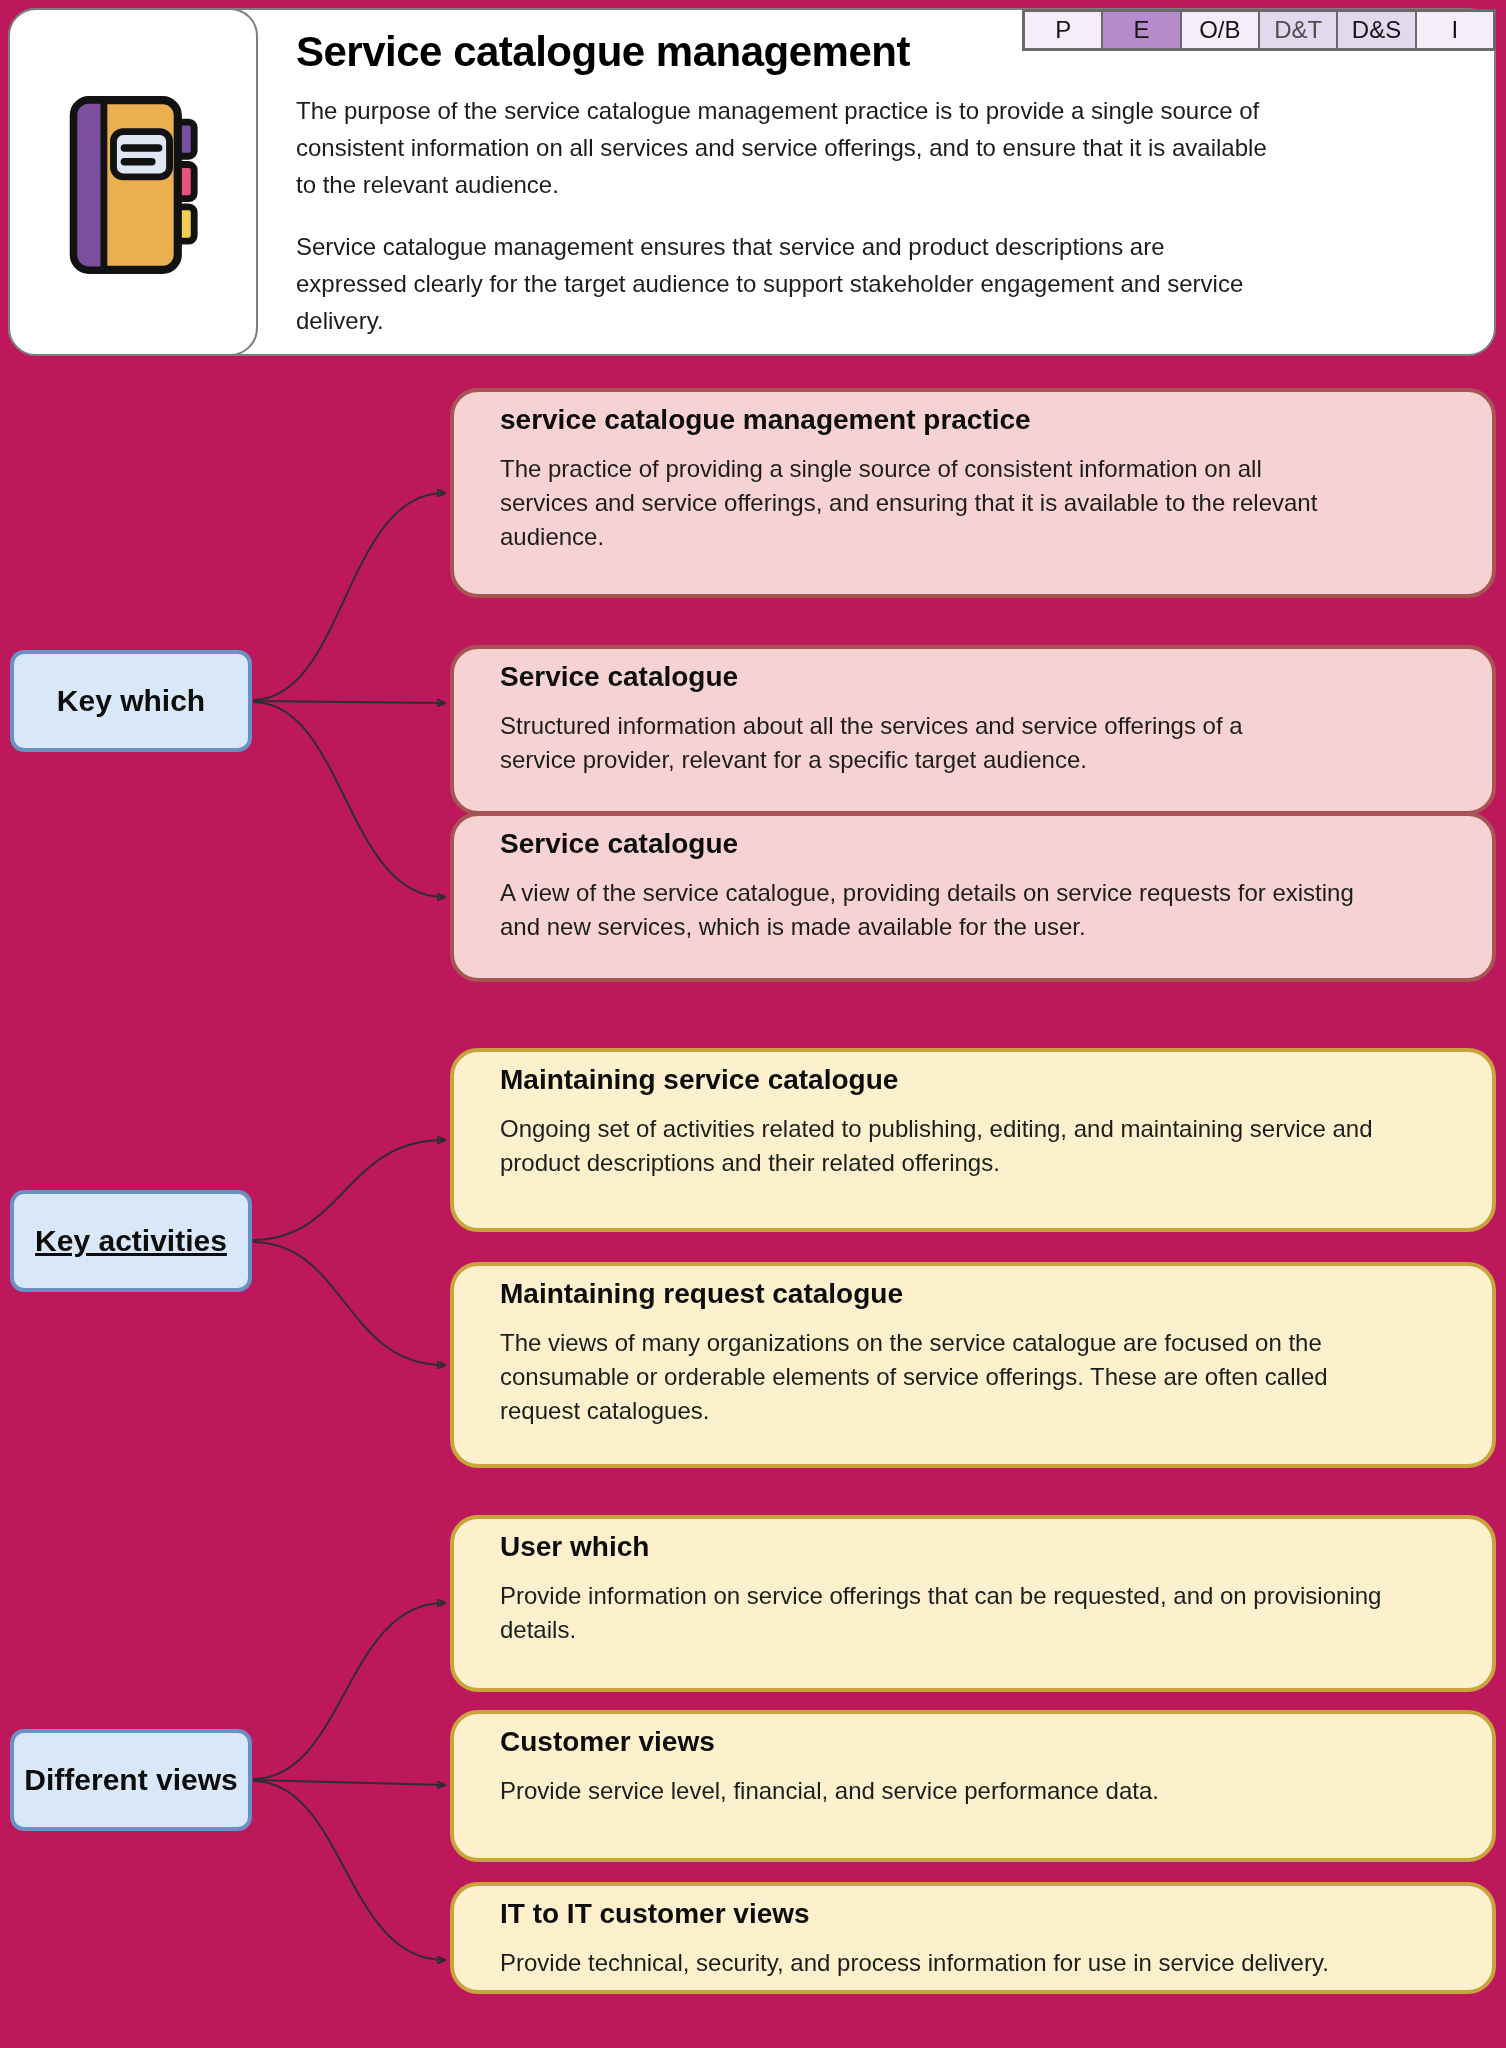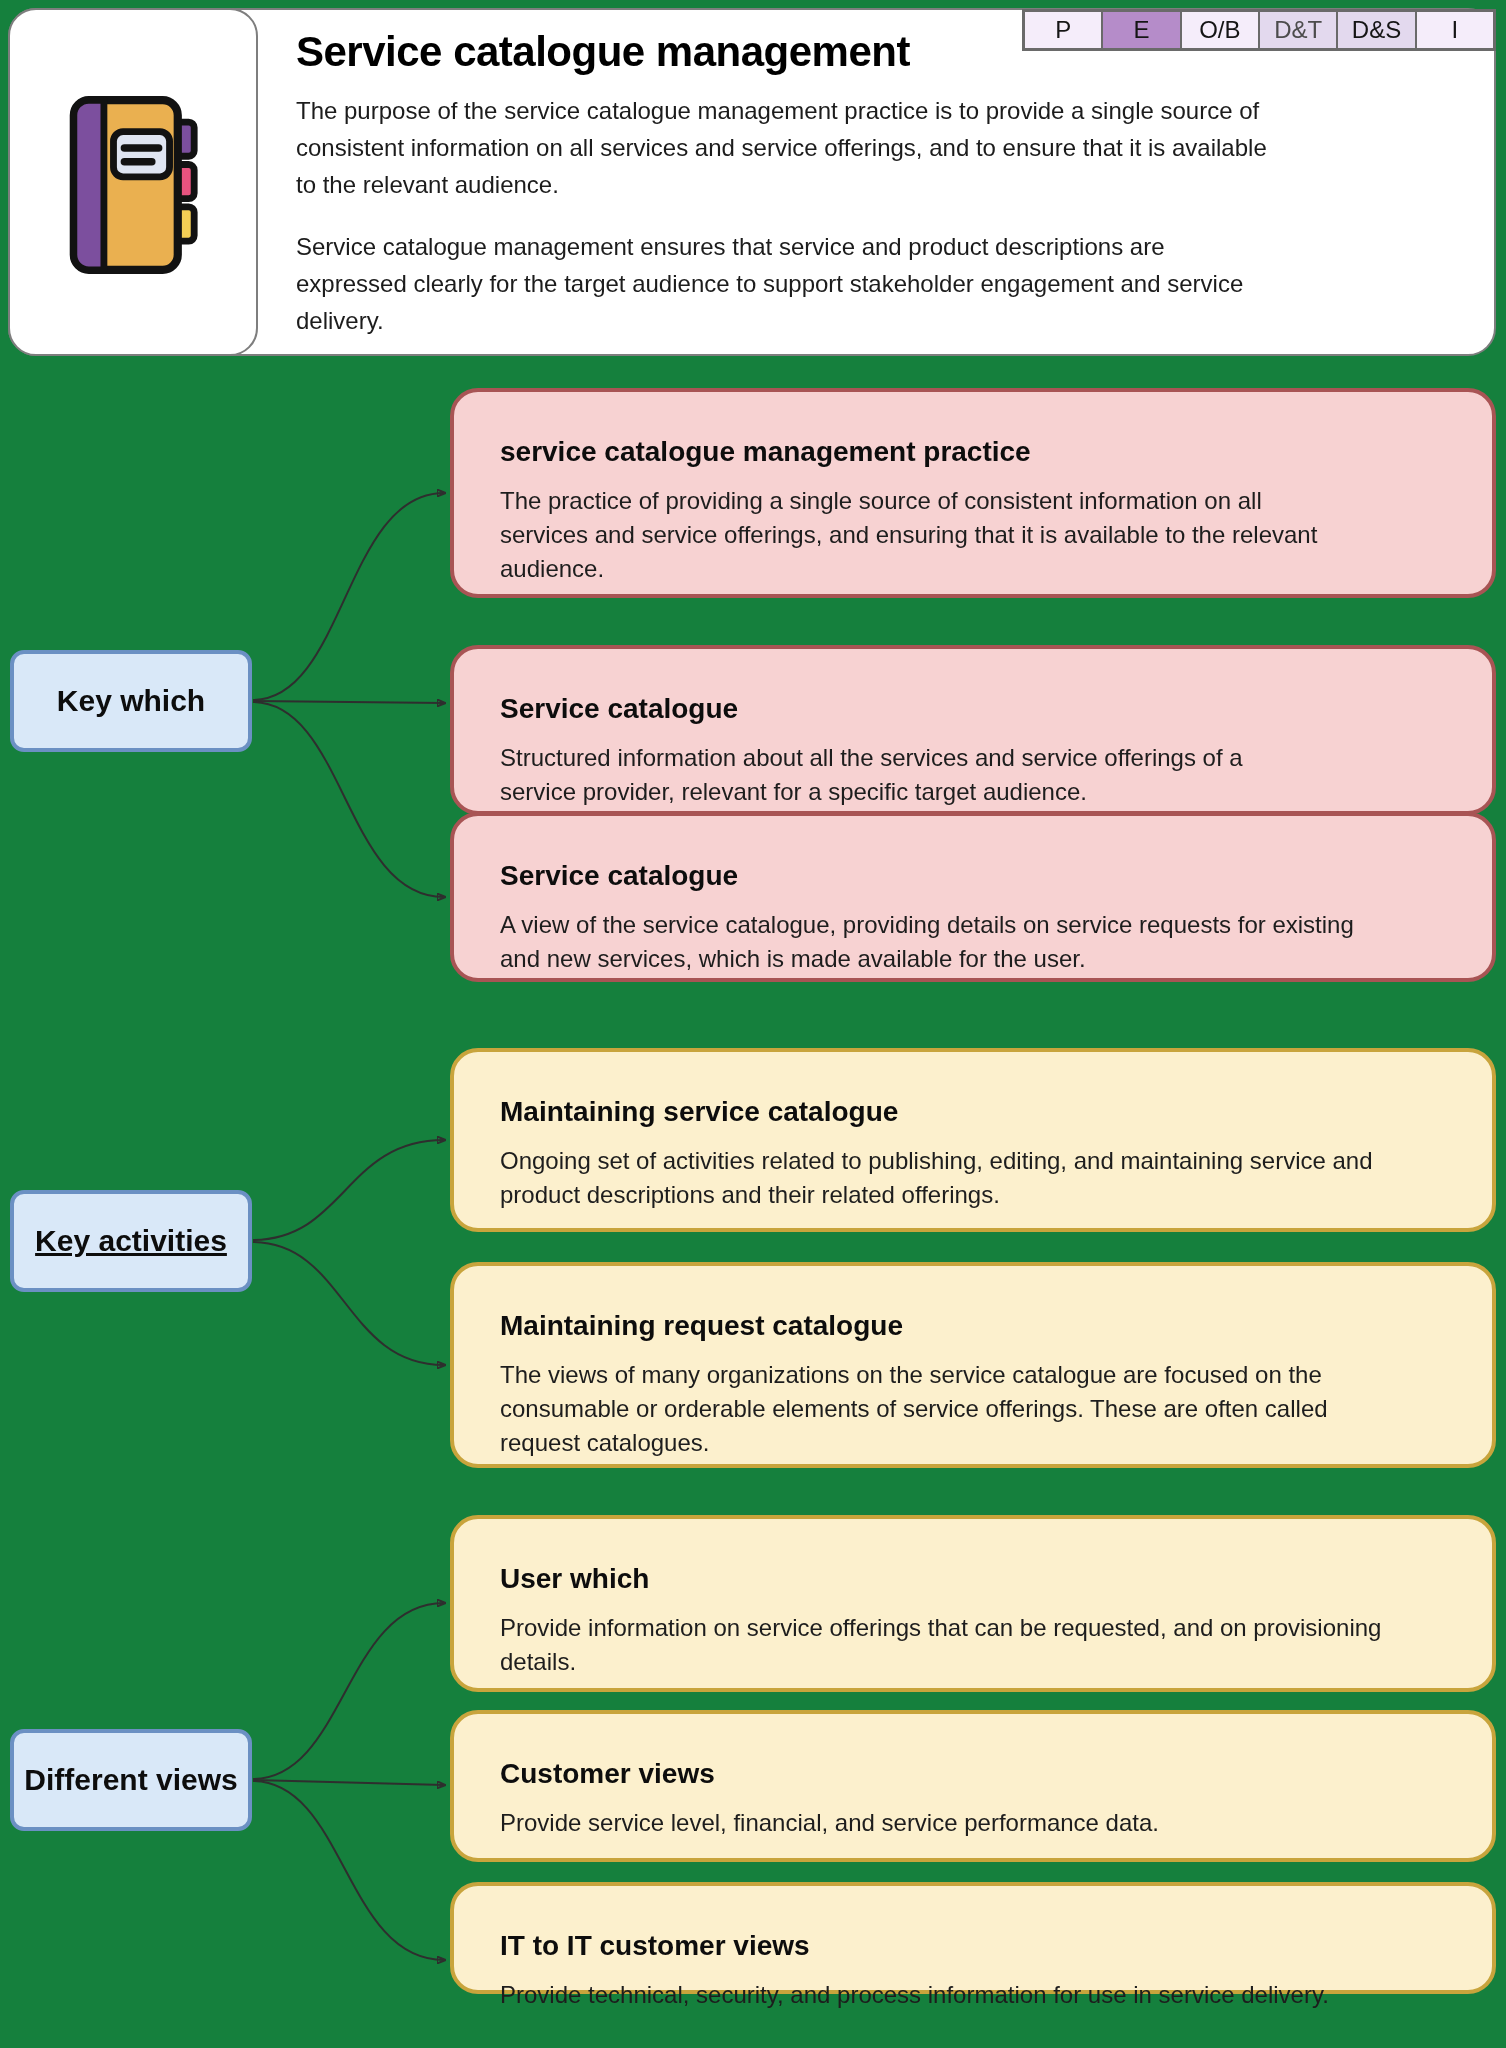--- a/index.html
+++ b/index.html
@@ -1,19 +1,19 @@
 <!DOCTYPE html>
 <html style="--key-term-fill: #f7d2d2; --key-term-border: #a85454; --activity-fill: #fcf0cd; --activity-border: #c8a43c; --label-fill: #d9e8f8; --label-border: #6b90c3; --vc-light: #f5edfa; --vc-highlight: #b58cc9; --vc-medium: #e3d9ee;"><head>
 <meta charset="utf-8">
 <style>
   html,body{margin:0;padding:0;background:#ffffff;}
   .canvas{
     position:relative;
     width:1506px;height:2048px;
-    background:#15803d;
+    background:#be185d;
     font-family:"Liberation Sans", sans-serif;
     color:#111;
     overflow:hidden;
   }
   
   .header-card{
     position:absolute;left:8px;top:8px;width:1488px;height:348px;
     border:2px solid #7e7e7e;border-radius:28px;background:#fff;
     box-sizing:border-box;
   }
@@ -57,21 +57,21 @@
     display:flex;align-items:center;justify-content:center;
     font-size:30px;font-weight:700;color:#0d0d0d;
   }
   #label-key-terms{top:650px;}
   #label-key-activities{top:1190px;text-decoration:underline;}
   #label-different-views{top:1729px;}
   
   .card{
     position:absolute;left:450px;width:1046px;
     border:4px solid;border-radius:28px;box-sizing:border-box;
-    padding:36px 24px 0 46px;
+    padding:4px 24px 0 46px;
   }
   .card.red{background:var(--key-term-fill,#f7d2d2);border-color:var(--key-term-border,#a85454);}
   .card.yellow{background:var(--activity-fill,#fcf0cd);border-color:var(--activity-border,#c8a43c);}
   .card-title{font-size:28px;font-weight:700;color:#0d0d0d;margin:8px 0 16px;}
   .card-body{font-size:24px;line-height:34px;color:#1d1d1d;white-space:pre;}
   #card-scm-practice{top:388px;height:210px;}
   #card-service-catalogue{top:645px;height:170px;}
   #card-request-catalogue{top:812px;height:170px;}
   #card-maintaining-service{top:1048px;height:184px;}
   #card-maintaining-request{top:1262px;height:206px;}

